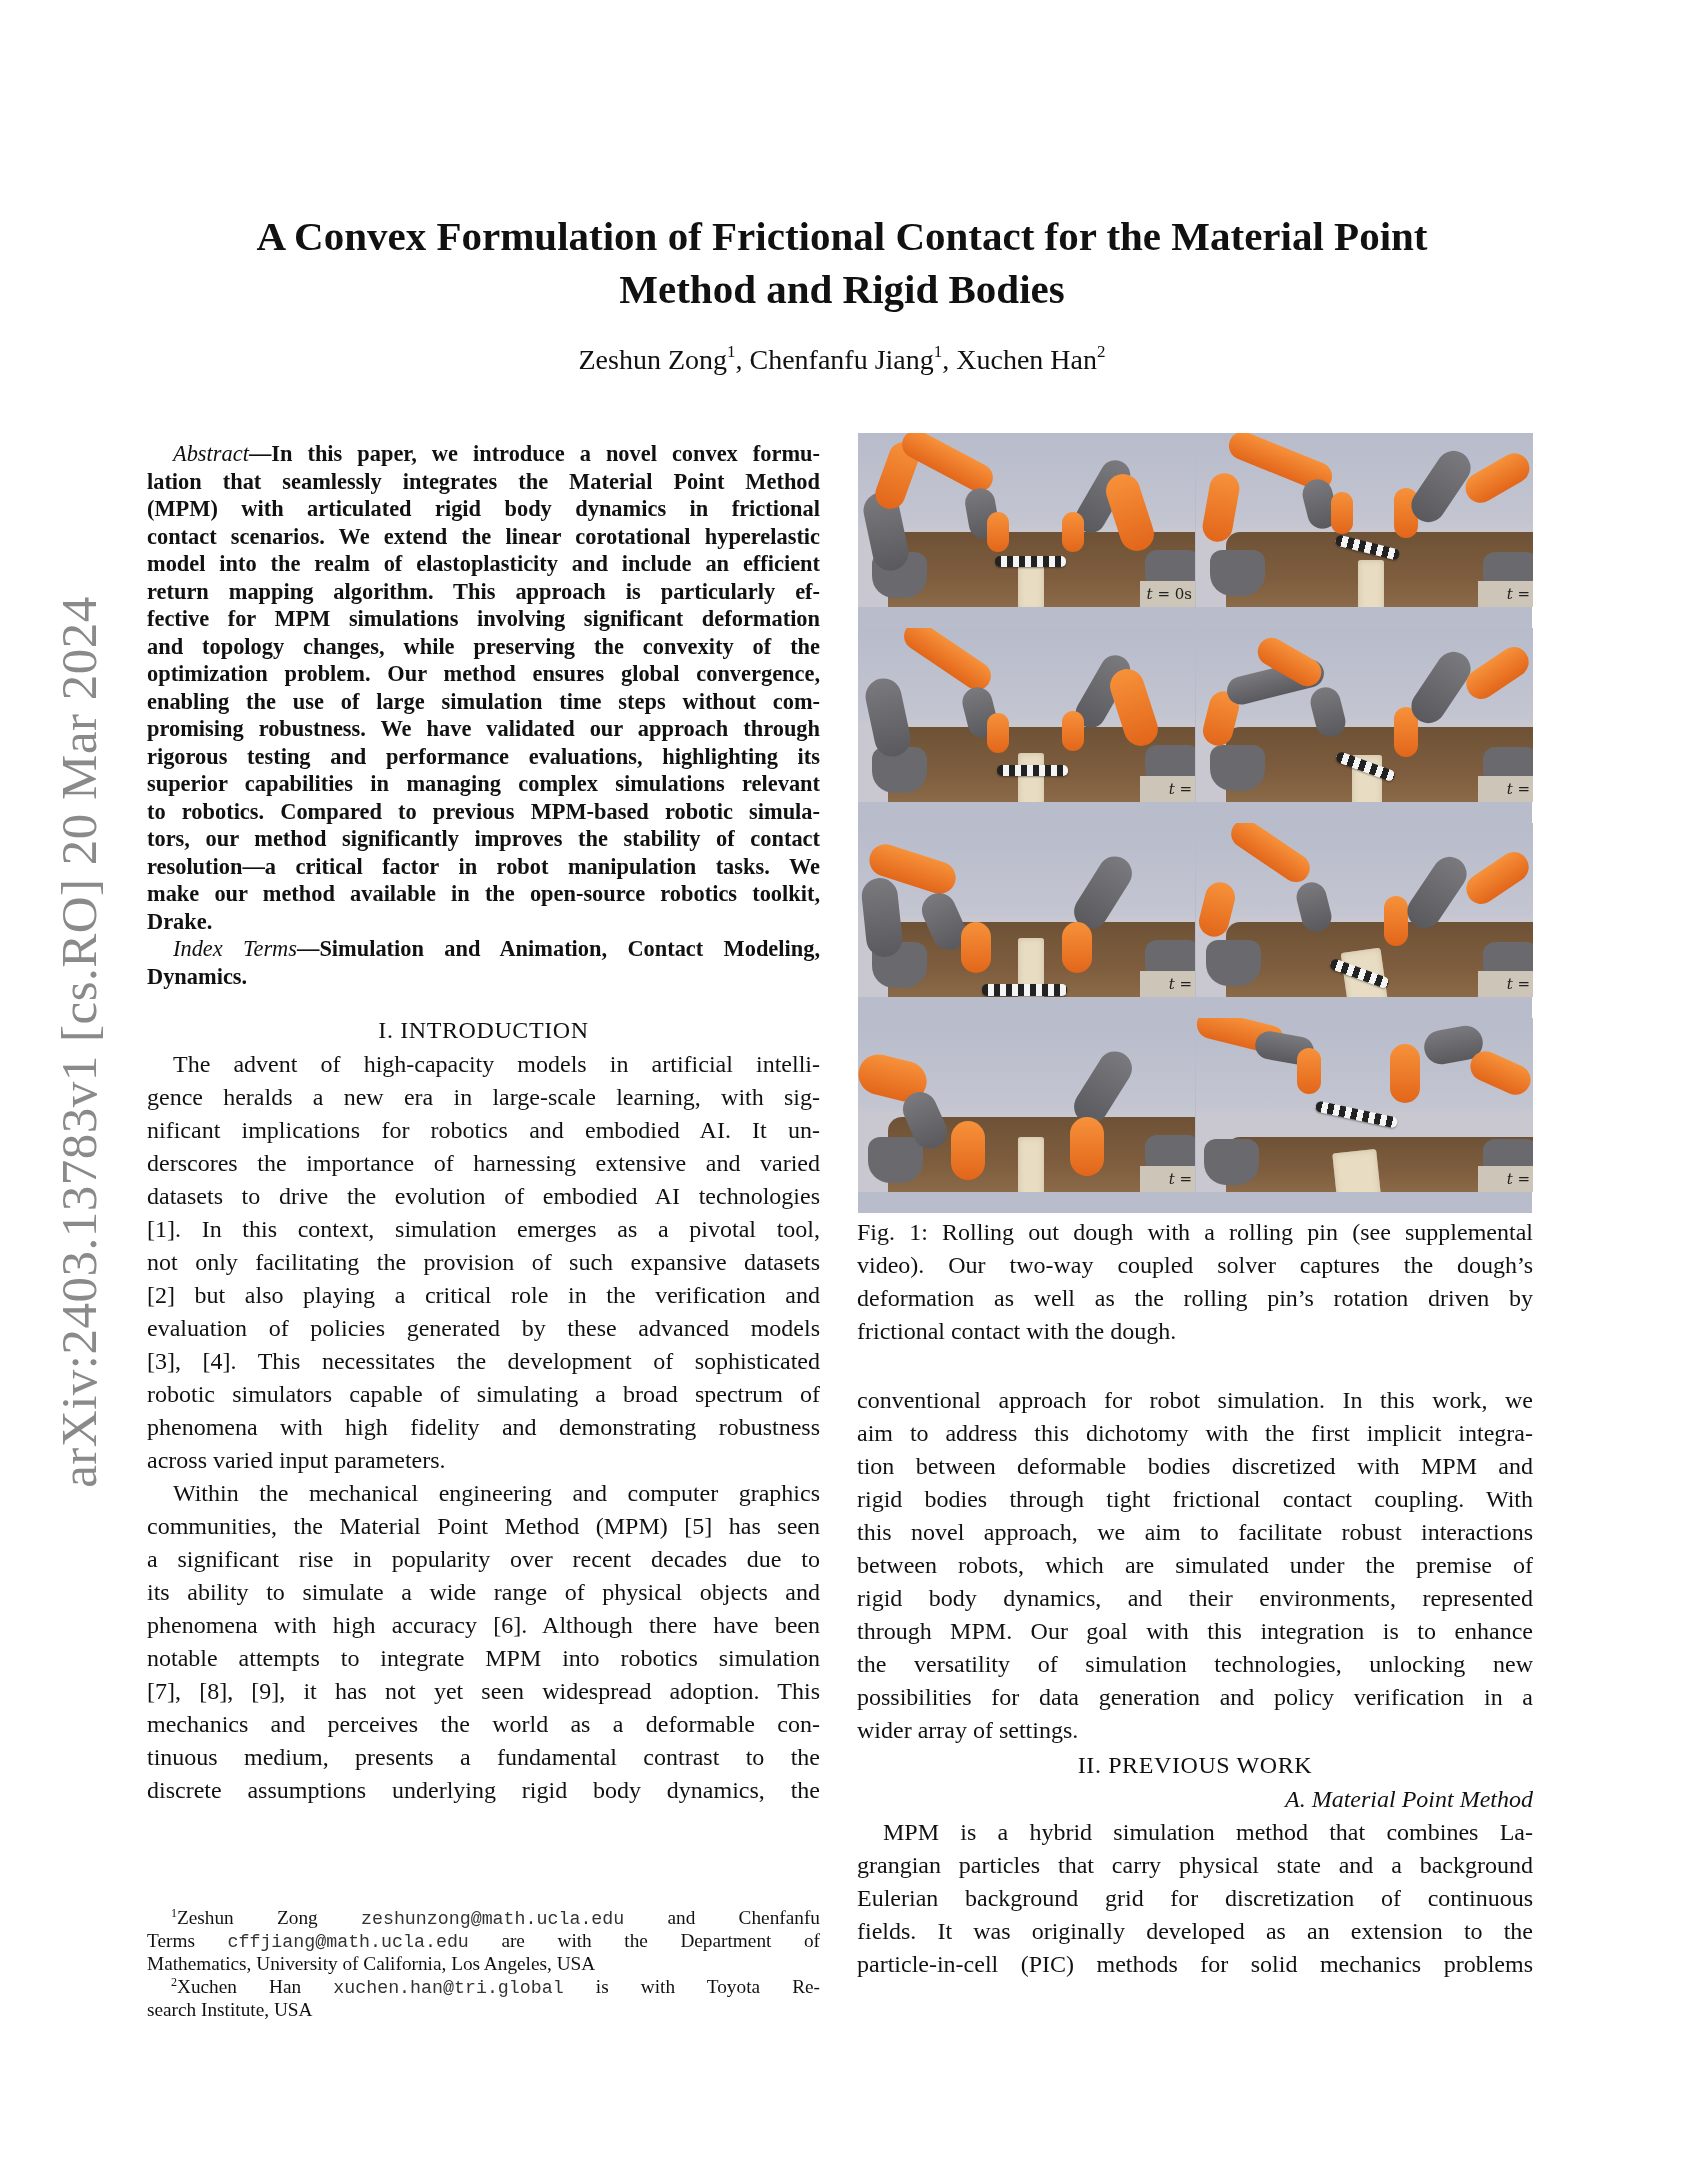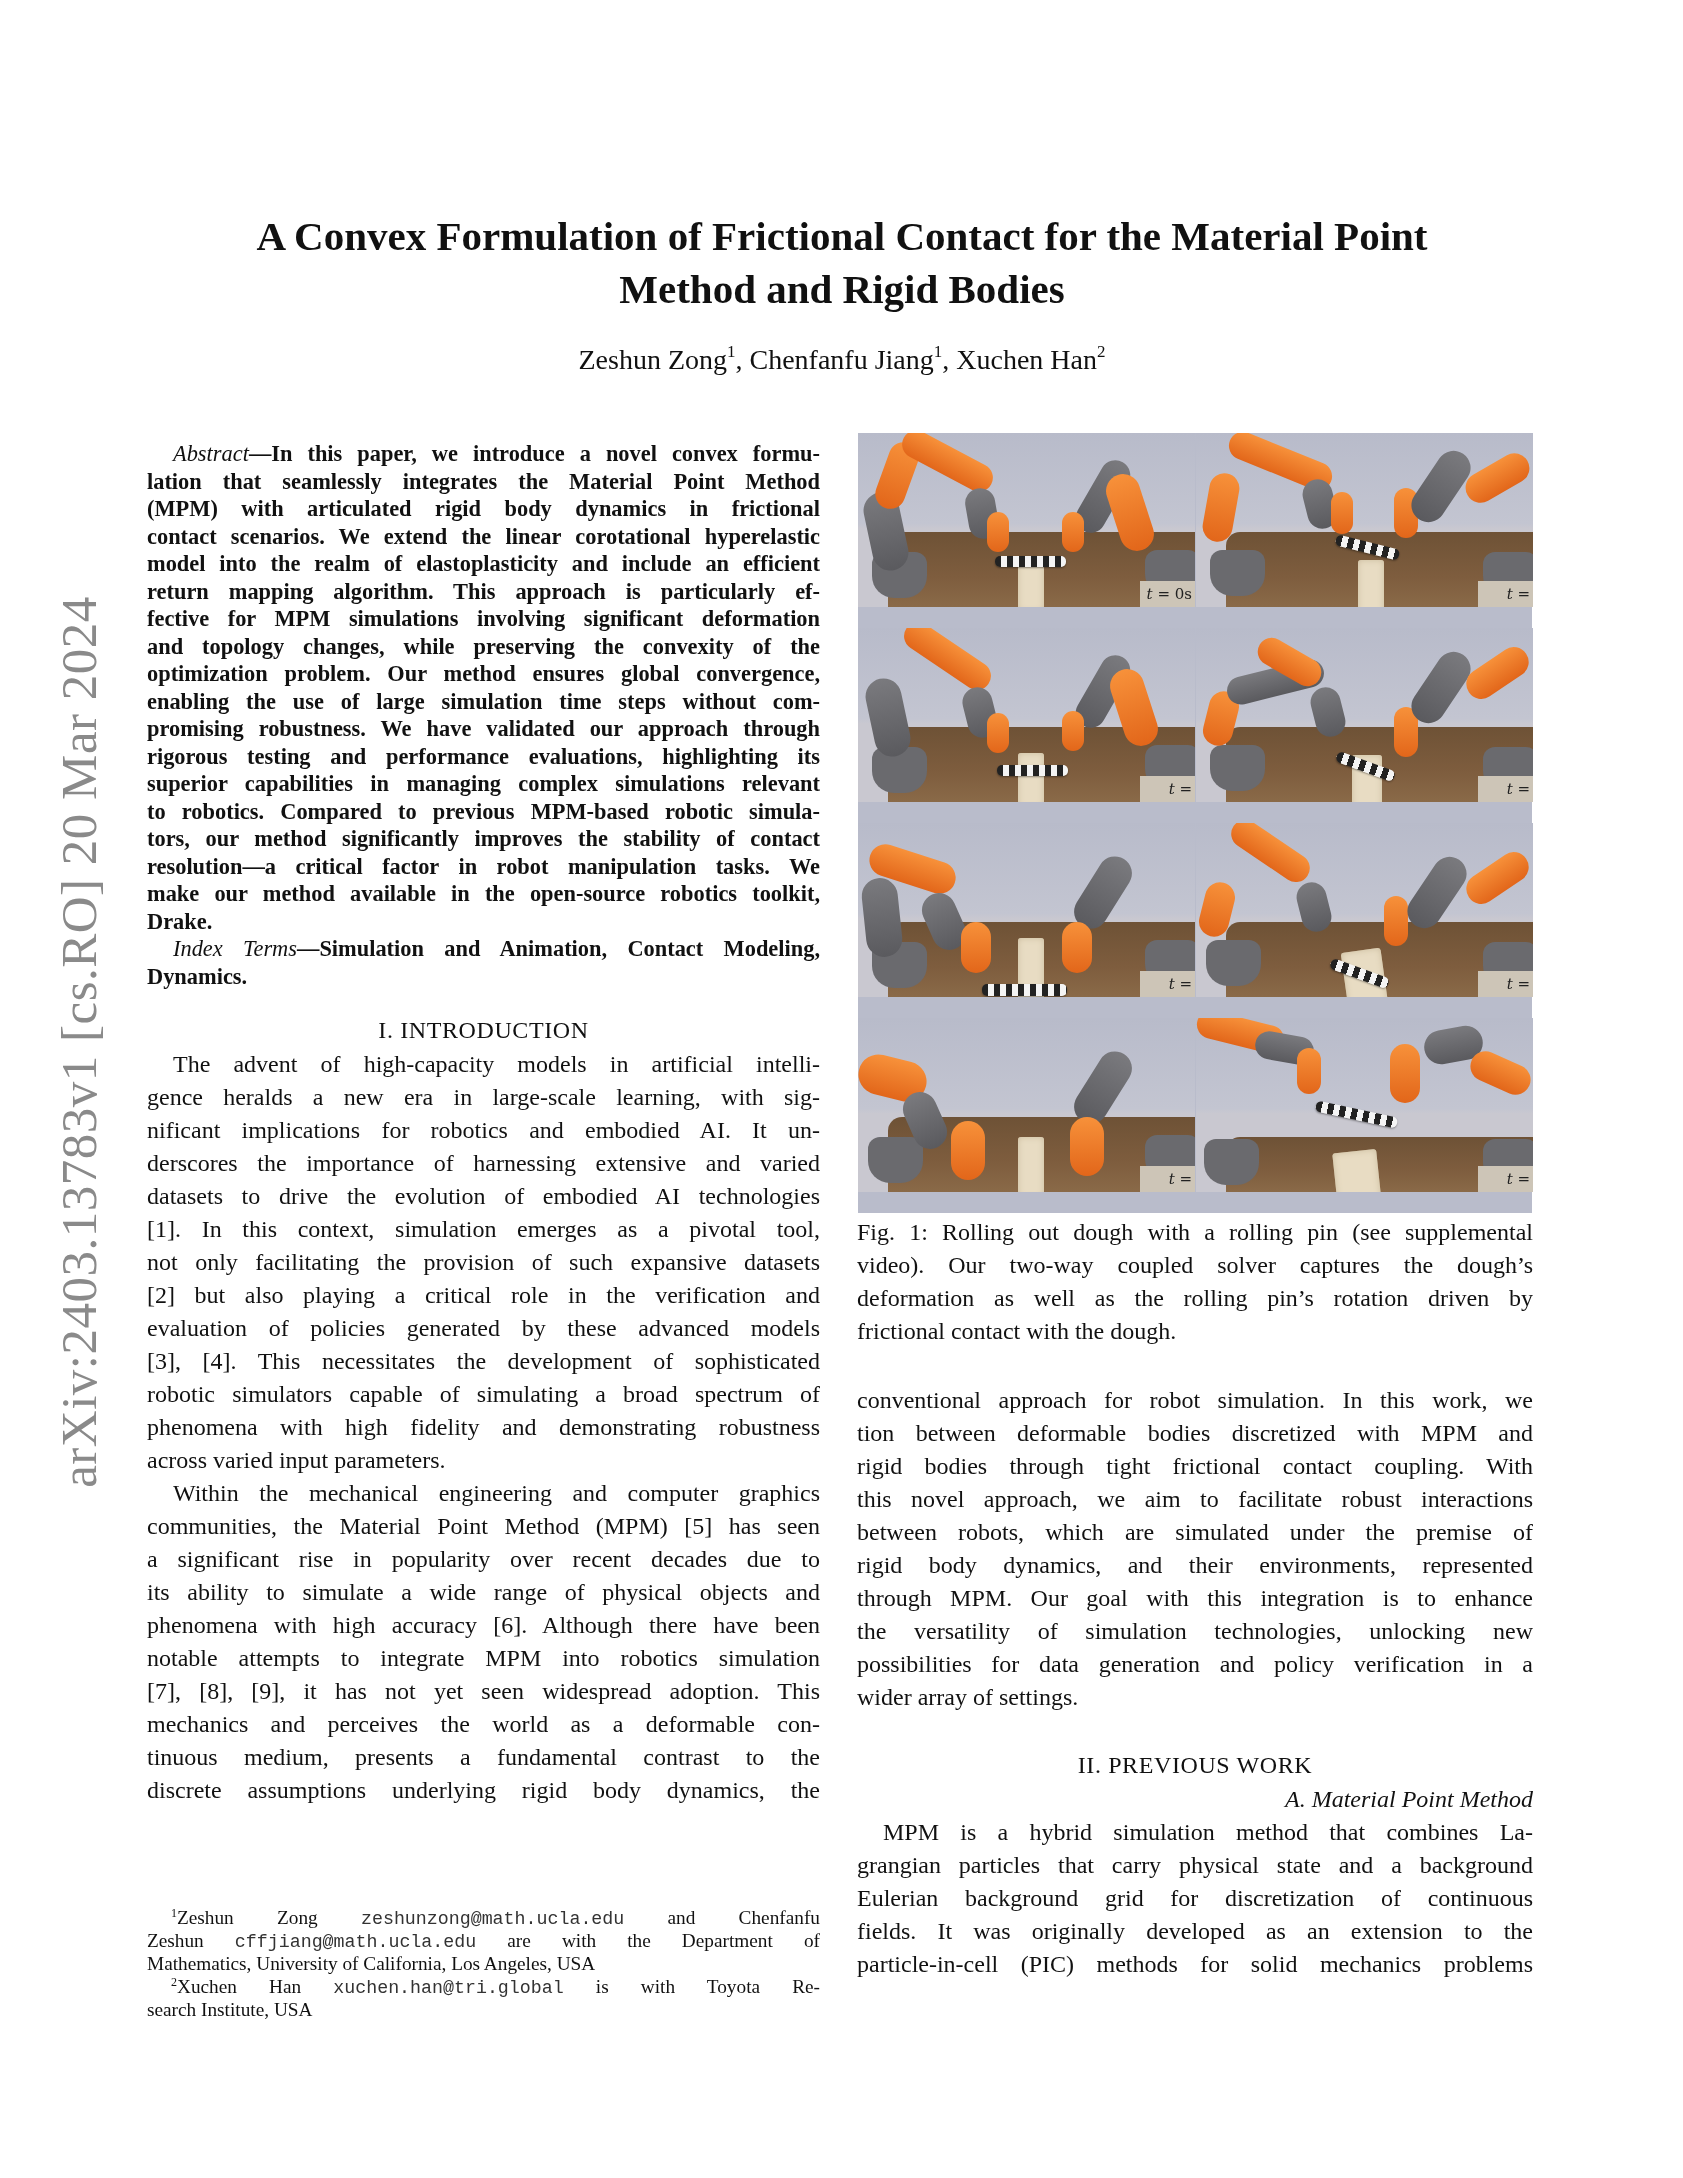--- a/index.html
+++ b/index.html
@@ -140,21 +140,21 @@
     <div class="line">tinuous medium, presents a fundamental contrast to the</div>
     <div class="line">discrete assumptions underlying rigid body dynamics, the</div>
   </div>
 </div>
 
 <div class="abs col-left footnote" style="top:1906px;">
   <div class="line" style="text-indent:24px;">
     <sup>1</sup><span>Zeshun Zong </span><span class="mono">zeshunzong@math.ucla.edu</span><span> and Chenfanfu</span>
   </div>
   <div class="line">
-    <span>Zeshun </span><span class="mono">cffjiang@math.ucla.edu</span><span> are with the Department of</span>
+    <span>Terms </span><span class="mono">cffjiang@math.ucla.edu</span><span> are with the Department of</span>
   </div>
   <div class="line last">Mathematics, University of California, Los Angeles, USA</div>
   <div class="line" style="text-indent:24px;">
     <sup>2</sup><span>Xuchen Han </span><span class="mono">xuchen.han@tri.global</span><span> is with Toyota Re-</span>
   </div>
   <div class="line last">search Institute, USA</div>
 </div>
 
 <div class="abs figure">
 
@@ -281,20 +281,21 @@
 
 <div class="abs col-right" style="top:1216px;">
   <div class="line">Fig. 1: Rolling out dough with a rolling pin (see supplemental</div>
   <div class="line">video). Our two-way coupled solver captures the dough’s</div>
   <div class="line">deformation as well as the rolling pin’s rotation driven by</div>
   <div class="line last">frictional contact with the dough.</div>
 </div>
 
 <div class="abs col-right" style="top:1384px;">
   <div class="line">conventional approach for robot simulation. In this work, we</div>
+  <div class="line">aim to address this dichotomy with the first implicit integra-</div>
   <div class="line">tion between deformable bodies discretized with MPM and</div>
   <div class="line">rigid bodies through tight frictional contact coupling. With</div>
   <div class="line">this novel approach, we aim to facilitate robust interactions</div>
   <div class="line">between robots, which are simulated under the premise of</div>
   <div class="line">rigid body dynamics, and their environments, represented</div>
   <div class="line">through MPM. Our goal with this integration is to enhance</div>
   <div class="line">the versatility of simulation technologies, unlocking new</div>
   <div class="line">possibilities for data generation and policy verification in a</div>
   <div class="line last">wider array of settings.</div>
 </div>

